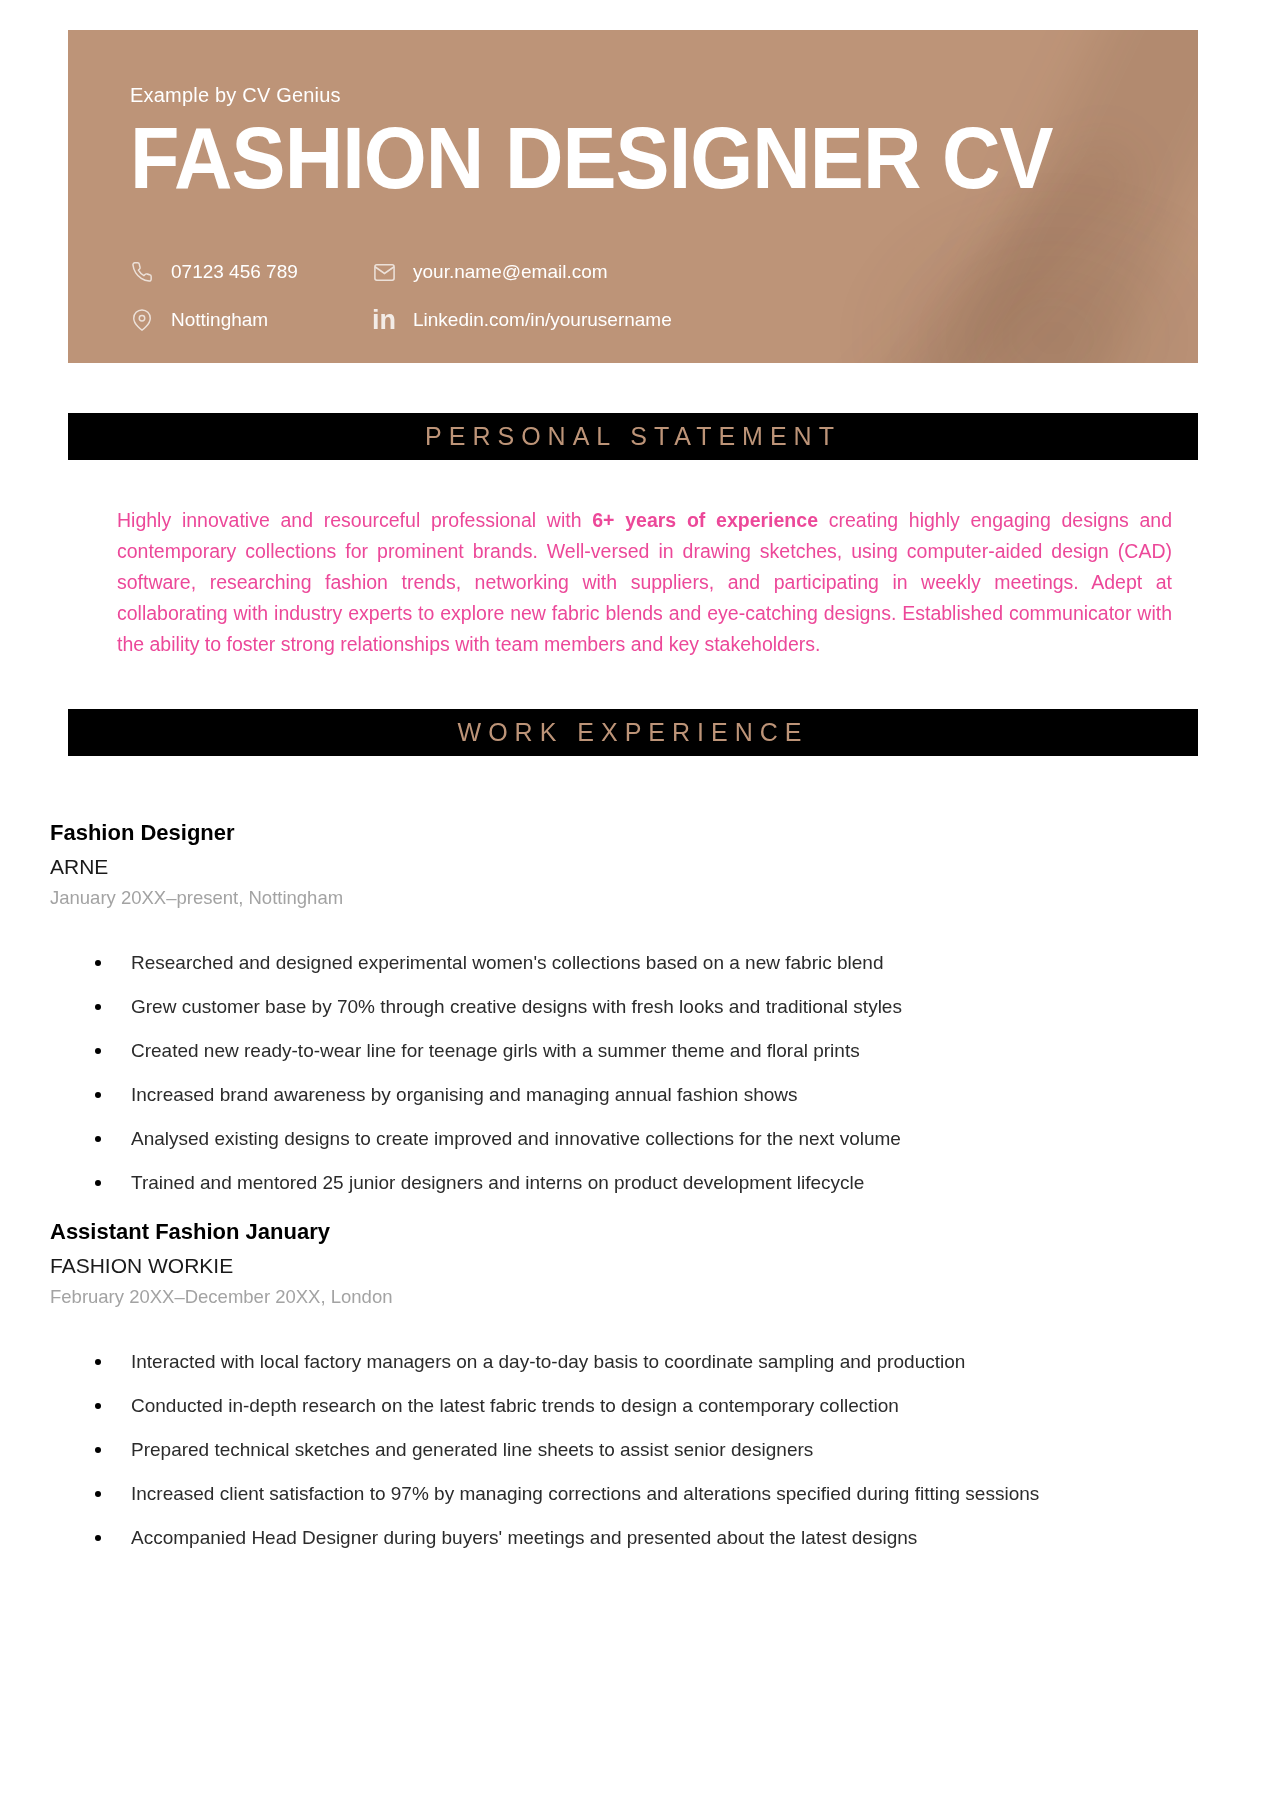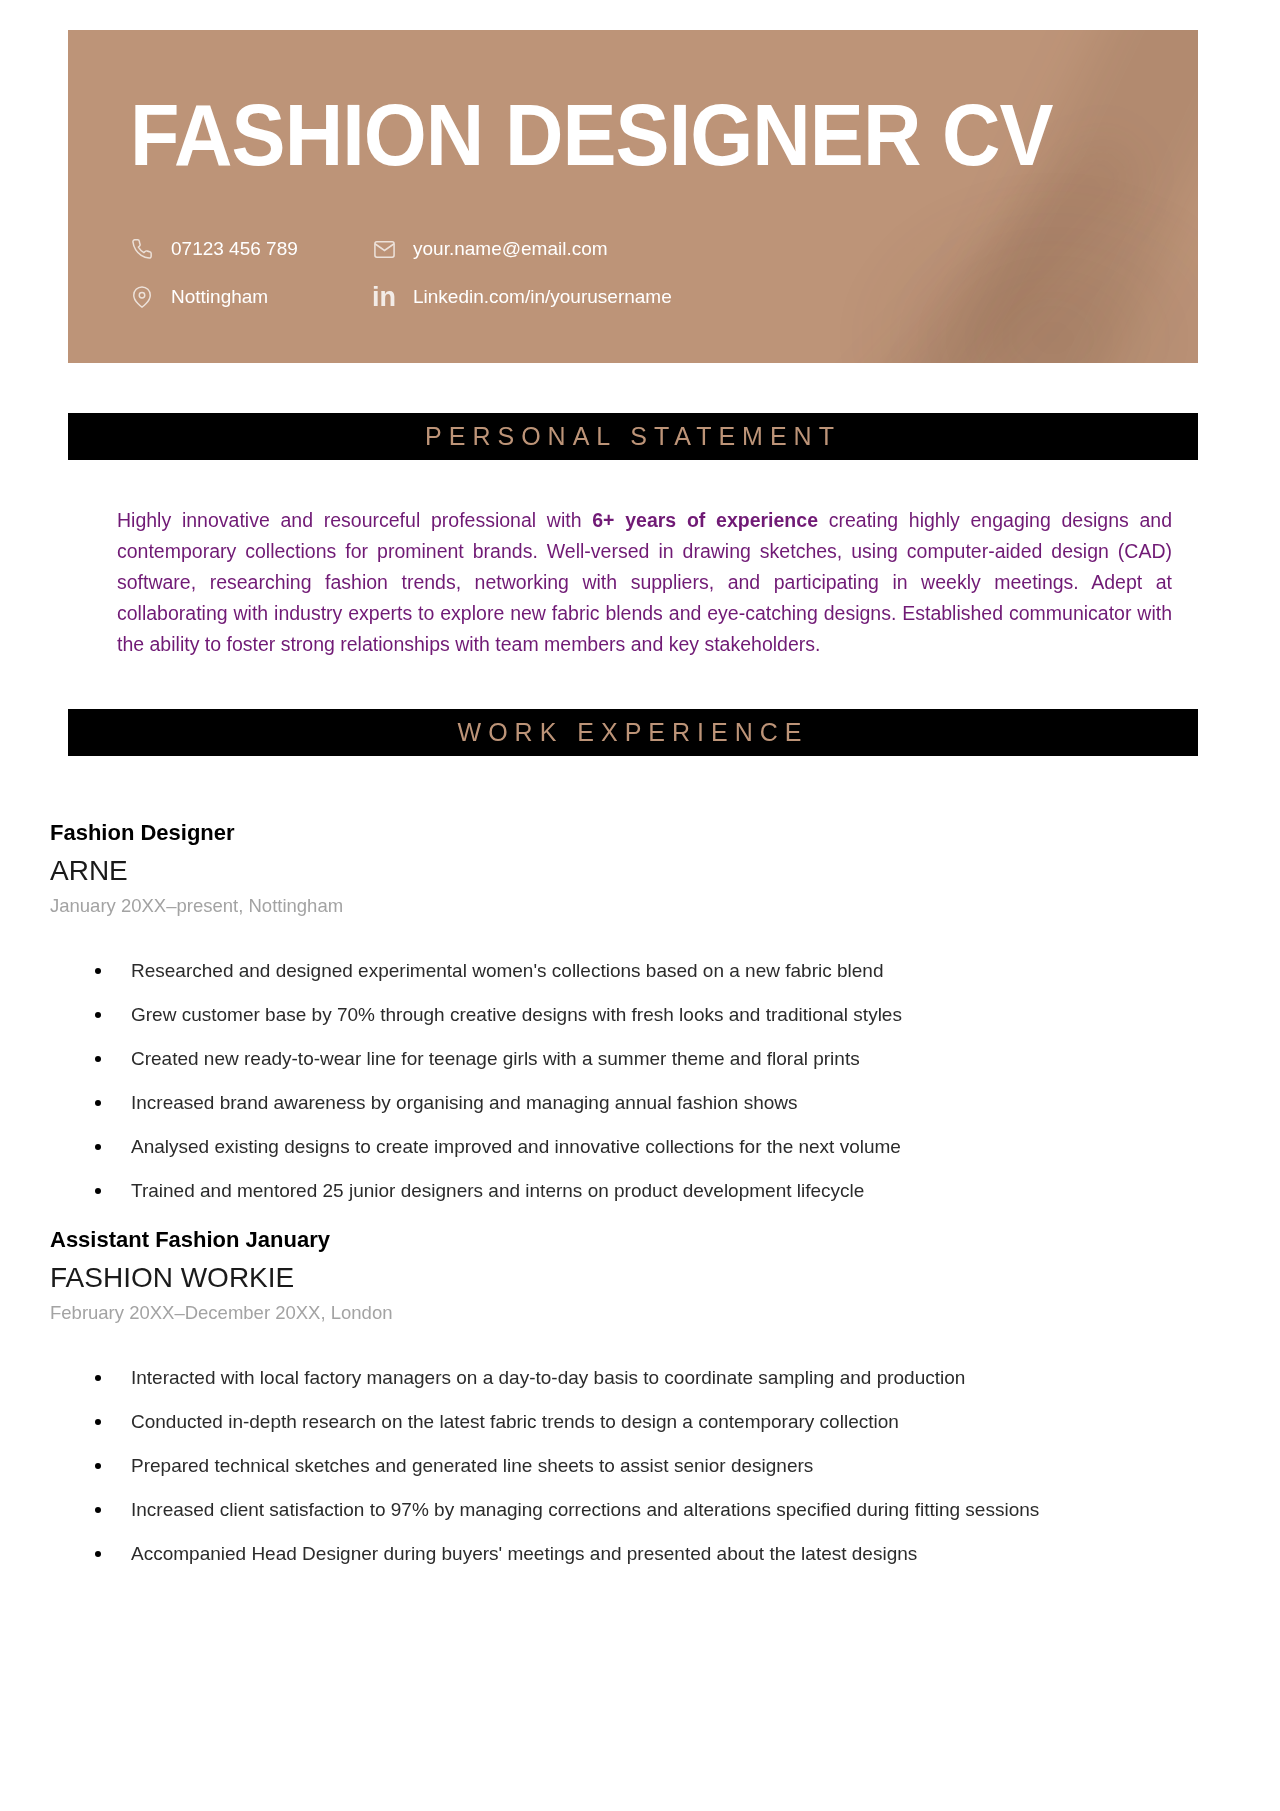--- a/index.html
+++ b/index.html
@@ -87,31 +87,31 @@
     font-size: 25px;
     letter-spacing: 7px;
     font-weight: 400;
   }
 
   
   .statement {
     margin: 45px 108px 0 117px;
     font-size: 19.5px;
     line-height: 31px;
-    color: #701a75;
+    color: #ec4899;
     text-align: justify;
   }
   .statement .bold { font-weight: bold; }
 
   
   .job { margin-left: 50px; margin-right: 108px; }
   .job.first { margin-top: 64px; }
   .job.second { margin-top: 22px; }
   .job-title { font-size: 22px; font-weight: bold; color: #000000; }
-  .job-company { font-size: 28px; color: #1a1a1a; margin-top: 9px; }
+  .job-company { font-size: 21px; color: #1a1a1a; margin-top: 9px; }
   .job-meta { font-size: 18.5px; color: #a3a3a3; margin-top: 8px; }
   .job-bullets { margin: 40px 0 0 0; padding: 0; list-style: none; }
   .job-bullets li {
     position: relative;
     padding-left: 81px;
     font-size: 19px;
     line-height: 28px;
     color: #2b2b2b;
     margin-bottom: 16px;
   }
@@ -127,20 +127,21 @@
 </head>
 <body>
 
 <div>
 
   <header class="header-band">
     <div class="header-shadow-a"></div>
     <div class="header-shadow-b"></div>
     <div class="header-shadow-c"></div>
     <div class="header-inner">
+      <div class="kicker">Example by CV Genius</div>
       <h1 class="page-title">FASHION DESIGNER CV</h1>
 
       <div class="contact-grid">
         <div class="contact-item">
           <span class="cicon">
             <svg width="22" height="22" viewBox="0 0 24 24">
                 <path d="M22 16.92v3a2 2 0 0 1-2.18 2 19.79 19.79 0 0 1-8.63-3.07 19.5 19.5 0 0 1-6-6 19.79 19.79 0 0 1-3.07-8.67A2 2 0 0 1 4.11 2h3a2 2 0 0 1 2 1.72 12.84 12.84 0 0 0 .7 2.81 2 2 0 0 1-.45 2.11L8.09 9.91a16 16 0 0 0 6 6l1.27-1.27a2 2 0 0 1 2.11-.45 12.84 12.84 0 0 0 2.81.7A2 2 0 0 1 22 16.92z"></path>
               </svg>
           </span>
           <span>07123 456 789</span>

